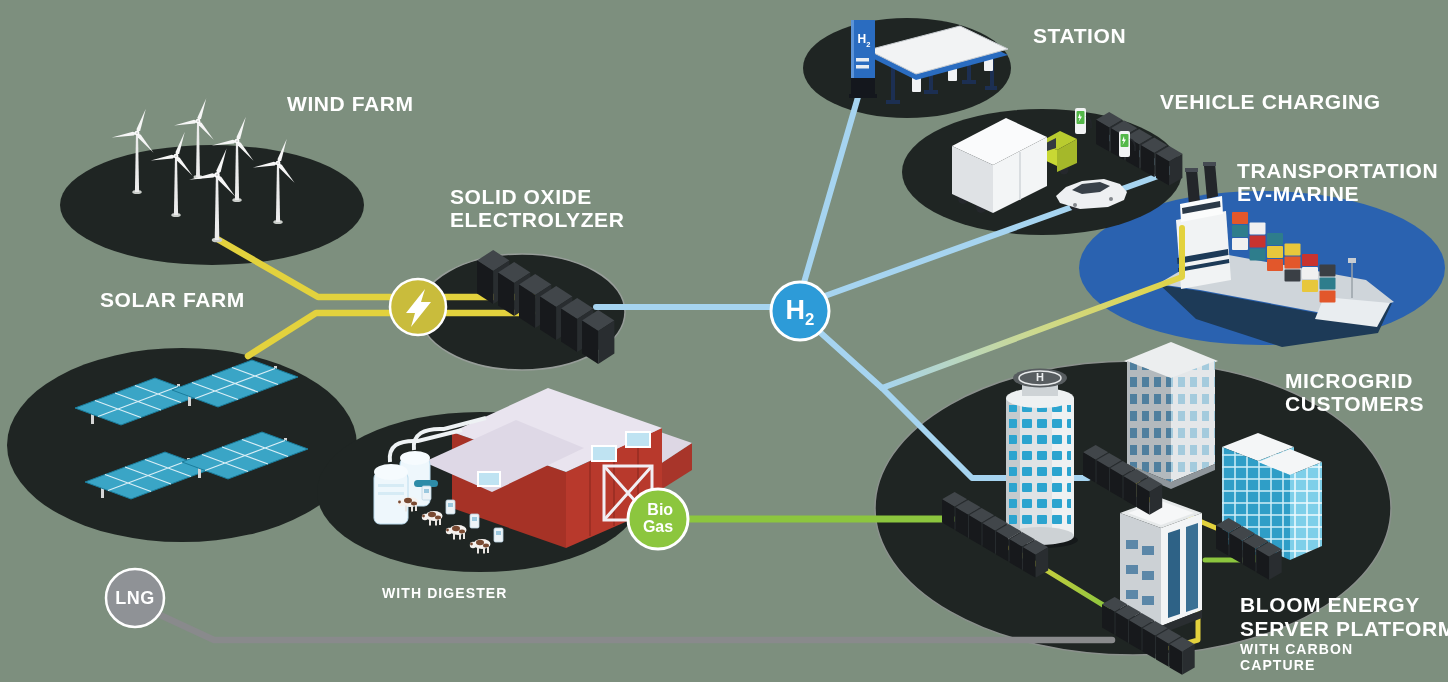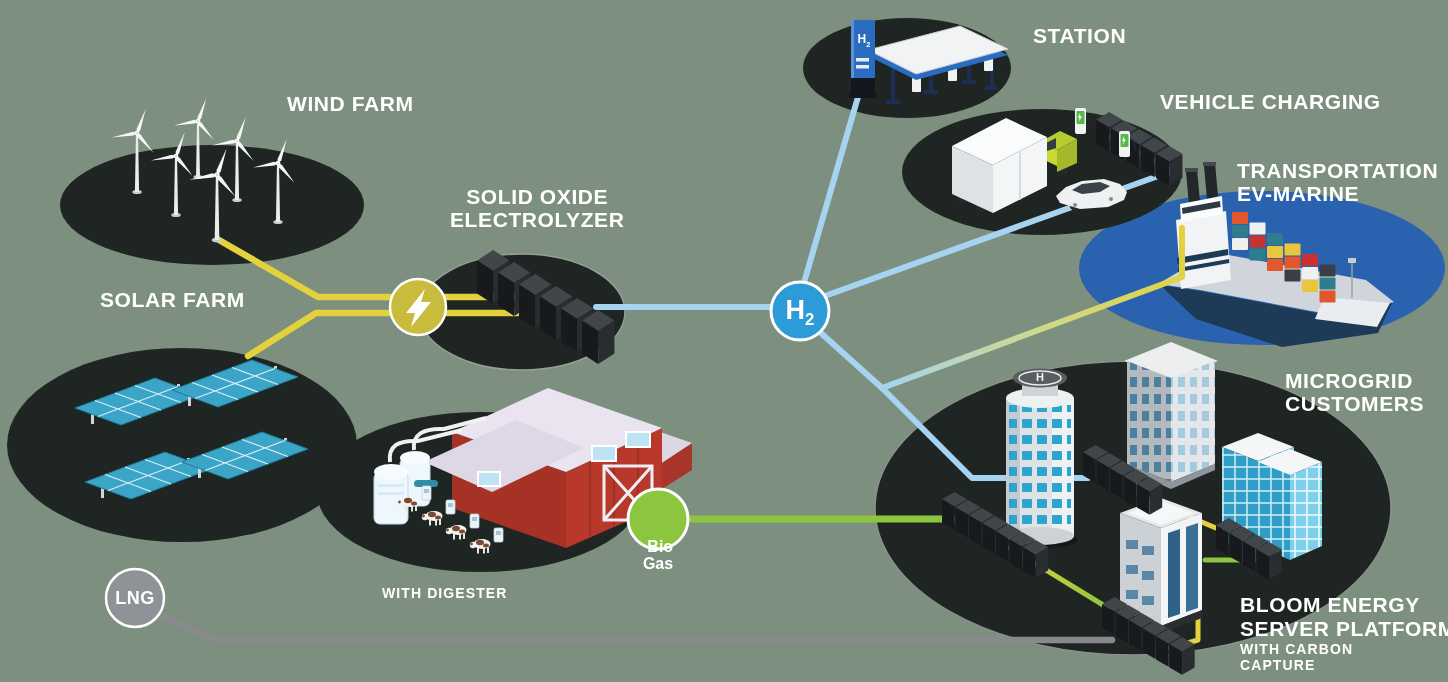--- a/index.html
+++ b/index.html
@@ -398,21 +398,21 @@
   <path d="M1182,228 V277 L882,388" fill="none" stroke="url(#gradShip)" stroke-width="6" stroke-linejoin="round" stroke-linecap="round"></path>
 
   <circle cx="800" cy="311" r="29" fill="#2d9bd8" stroke="#ffffff" stroke-width="3"></circle>
   <circle cx="658" cy="519" r="30" fill="#8cc63e" stroke="#ffffff" stroke-width="3"></circle>
   <circle cx="135" cy="598" r="29" fill="#8f9296" stroke="#ffffff" stroke-width="2.5"></circle>
 </svg>
 
 <div class="lbl" style="left:287px;top:92px;">WIND FARM</div>
 <div class="lbl" style="left:100px;top:288px;">SOLAR FARM</div>
 
-<div class="lbl" style="left:450px;top:185px;text-align:center;">
+<div class="lbl" style="left:450px;top:185px;">
   <div>SOLID OXIDE</div>
   <div>ELECTROLYZER</div>
 </div>
 
 <div class="lbl" style="left:1033px;top:24px;">
   <div>STATION</div>
 </div>
 
 <div class="lbl" style="left:1160px;top:90px;">
   <div>VEHICLE CHARGING</div>
@@ -434,21 +434,21 @@
   <div>BLOOM ENERGY</div>
   <div>SERVER PLATFORM</div>
 </div>
 <div class="lbl lbl-sm" style="left:1240px;top:641px;">
   <div>WITH CARBON</div>
   <div>CAPTURE</div>
 </div>
 
 <div class="node-label h2-main" style="left:800px;top:312px;"><span>H</span><sub>2</sub></div>
 
-<div class="node-label biogas-label" style="left:658px;top:519px;margin-top:37px;">
+<div class="node-label biogas-label" style="left:658px;top:519px;">
   <div>Bio</div>
   <div>Gas</div>
 </div>
 
 <div class="node-label lng-label" style="left:135px;top:598px;">LNG</div>
 
 <div class="node-label sign-label" style="left:864px;top:41px;"><span>H</span><sub>2</sub></div>
 
 <div class="node-label helipad-label" style="left:1040px;top:378px;">H</div>
 

